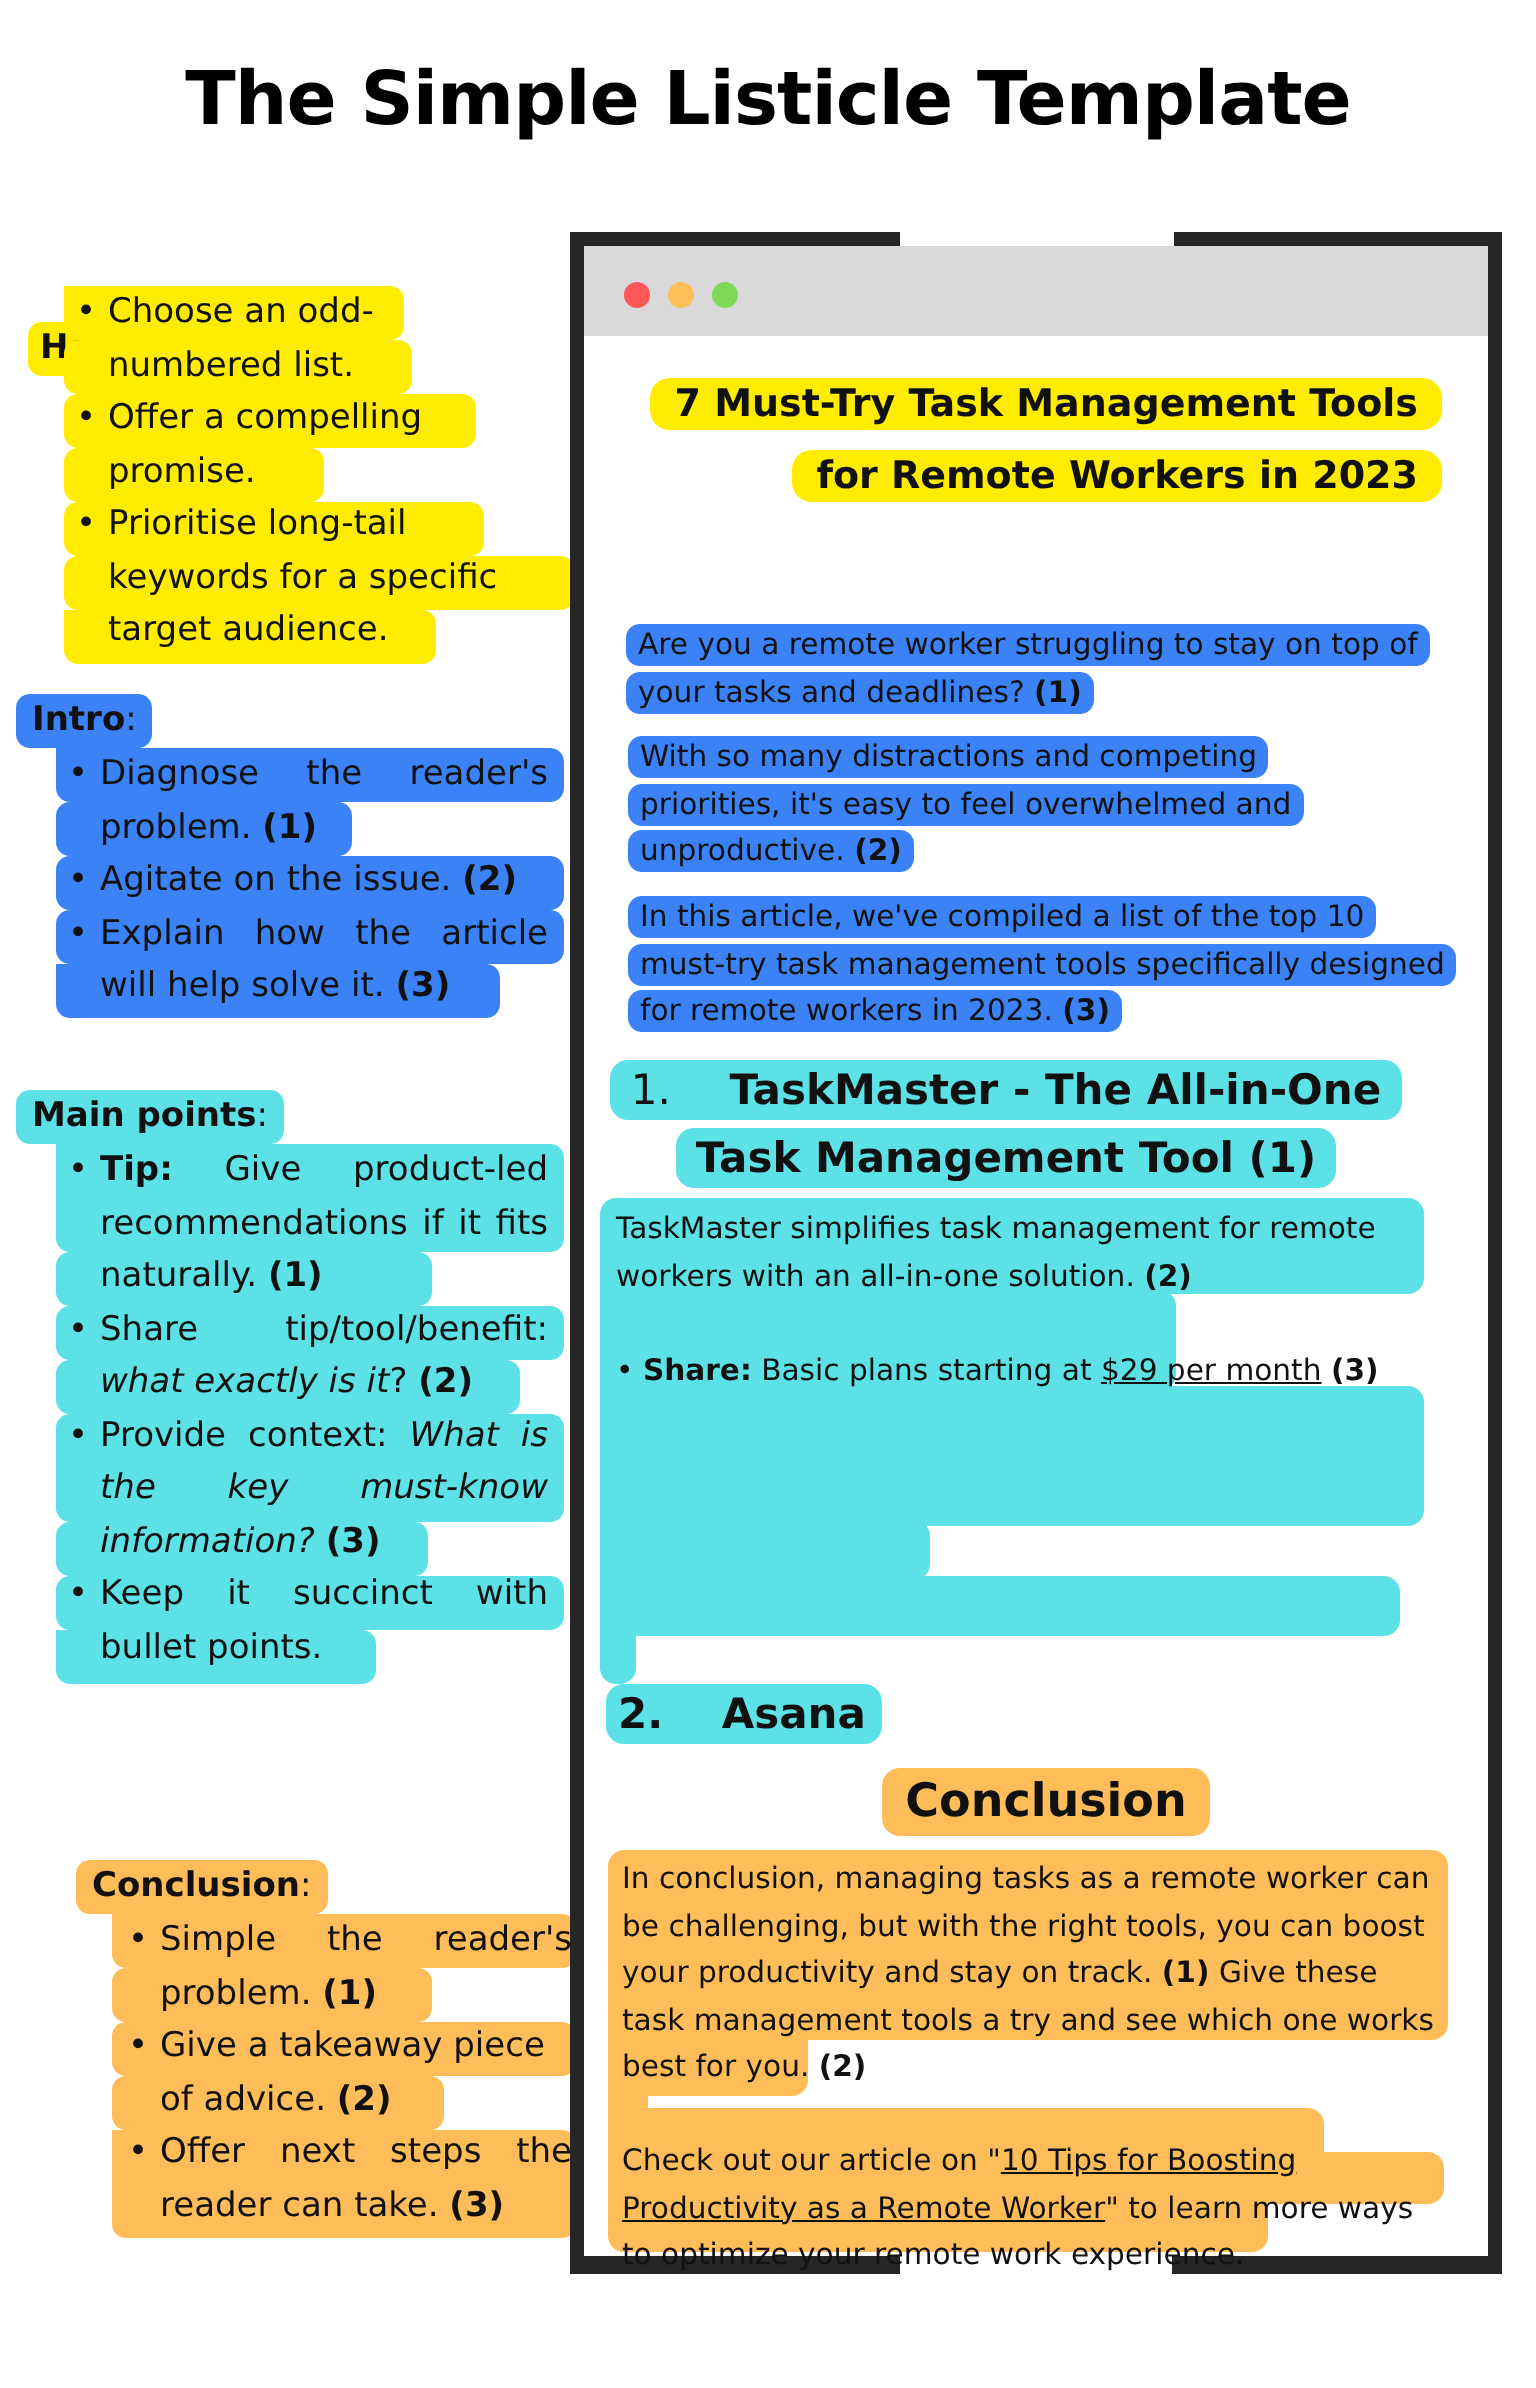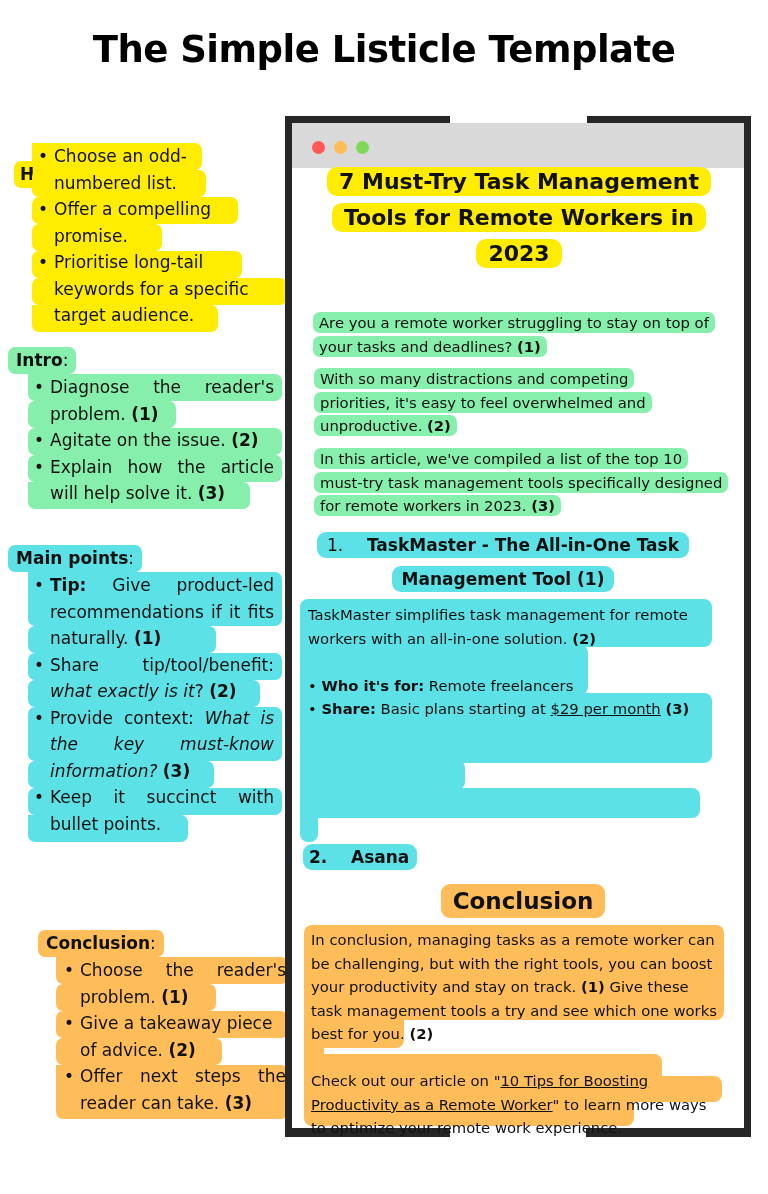--- a/index.html
+++ b/index.html
@@ -15,48 +15,48 @@
   .guide { position: absolute; font-size: 17px; line-height: 26.5px; }
   .guide-heading { display: inline-block; font-weight: bold; padding: 0 6px; border-radius: 7px; line-height: 27px; }
   .guide-heading .colon { font-weight: normal; }
   .guide ul { list-style: none; margin-top: 0; }
   .guide li { position: relative; padding-left: 30px; }
   .guide li .bullet { position: absolute; left: 14px; top: 0; width: 16px; }
   .guide .just { text-align: justify; text-align-last: left; }
   b.num { font-weight: bold; }
 
   .yellow { background: #ffec00; }
-  .green { background: #86efac; }
+  .green { background: #3b82f6; }
   .cyan { background: #5ce1e6; }
   .orange { background: #ffbd59; }
 
   
   .frame { position: absolute; left: 285px; top: 116px; width: 466px; height: 1021px; }
   .frame .bl { position: absolute; left: 0; top: 0; width: 7px; height: 100%; background: #262626; }
   .frame .br { position: absolute; right: 0; top: 0; width: 7px; height: 100%; background: #262626; }
   .frame .bt1 { position: absolute; left: 0; top: 0; width: 165px; height: 7px; background: #262626; }
   .frame .bt2 { position: absolute; left: 302px; top: 0; width: 164px; height: 7px; background: #262626; }
   .frame .bb1 { position: absolute; left: 0; bottom: 0; width: 165px; height: 9px; background: #262626; }
   .frame .bb2 { position: absolute; left: 301px; bottom: 0; width: 165px; height: 9px; background: #262626; }
   .titlebar { position: absolute; left: 7px; top: 7px; width: 452px; height: 45px; background: #d9d9d9; }
   .dot { position: absolute; top: 18px; width: 13px; height: 13px; border-radius: 50%; }
   .dot.red { left: 20px; background: #ff5757; }
   .dot.yel { left: 42px; background: #ffbd59; }
   .dot.grn { left: 64px; background: #7ed957; }
 
   .art-title {
-    position: absolute; left: 317px; top: 164px; width: 404px; text-align: center;
-    font-weight: bold; font-size: 22px; line-height: 36px;
+    position: absolute; left: 317px; top: 184px; width: 404px; text-align: right;
+    font-weight: bold; font-size: 19px; line-height: 36px;
   }
   .art-title .hl { padding: 2px 12px; border-radius: 10px; -webkit-box-decoration-break: clone; box-decoration-break: clone; }
 
   .para { position: absolute; font-size: 14.8px; line-height: 23.5px; }
   .para .hl { padding: 2px 6px; border-radius: 7px; -webkit-box-decoration-break: clone; box-decoration-break: clone; }
 
-  .h2 { position: absolute; font-weight: bold; font-size: 17px; line-height: 34px; }
+  .h2 { position: absolute; font-weight: bold; font-size: 21px; line-height: 34px; }
   .h2 .hl { padding: 3px 10px; border-radius: 9px; -webkit-box-decoration-break: clone; box-decoration-break: clone; }
   .h2 .n { font-weight: normal; }
 
   .u { text-decoration: underline; }
   .bl-item b { font-weight: bold; }
 </style>
 </head>
 <body>
 
 <div class="page-title">The Simple Listicle Template</div>
@@ -110,21 +110,21 @@
 </div>
 
 <div class="guide" style="left:22px; top:930px; width:252px;margin-left:16px;">
   <div class="guide-heading orange" style="padding:0 8px;"><span>Conclusion</span><span class="colon">:</span></div>
   <div class="orange" style="position:absolute; left:18px; top:27px; width:232px; height:27px; border-radius:0 7px 7px 7px;"></div>
   <div class="orange" style="position:absolute; left:18px; top:54px; width:160px; height:27px; border-radius:7px;"></div>
   <div class="orange" style="position:absolute; left:18px; top:81px; width:232px; height:27px; border-radius:7px;"></div>
   <div class="orange" style="position:absolute; left:18px; top:108px; width:166px; height:27px; border-radius:7px;"></div>
   <div class="orange" style="position:absolute; left:18px; top:135px; width:232px; height:54px; border-radius:0 7px 7px 7px;"></div>
   <ul style="position:absolute; left:12px; top:27px; width:236px;">
-    <li class="just"><span class="bullet">•</span><span>Choose the reader's problem.</span> <b class="num">(1)</b></li>
+    <li class="just"><span class="bullet">•</span><span>Simple the reader's problem.</span> <b class="num">(1)</b></li>
     <li><span class="bullet">•</span><span>Give a takeaway piece of advice.</span> <b class="num">(2)</b></li>
     <li class="just"><span class="bullet">•</span><span>Offer next steps the reader can take.</span> <b class="num">(3)</b></li>
   </ul>
 </div>
 
 <div class="frame">
   <div class="bl"></div>
   <div class="br"></div>
   <div class="bt1"></div>
   <div class="bt2"></div>
@@ -158,21 +158,20 @@
 <div class="cyan" style="position:absolute; left:300px; top:599px; width:412px; height:48px; border-radius:8px 8px 8px 0;"></div>
 <div class="cyan" style="position:absolute; left:300px; top:645px; width:288px; height:50px; border-radius:0 8px 8px 0;"></div>
 <div class="cyan" style="position:absolute; left:300px; top:693px; width:412px; height:70px; border-radius:0 8px 8px 0;"></div>
 <div class="cyan" style="position:absolute; left:300px; top:760px; width:165px; height:30px; border-radius:0 8px 8px 0;"></div>
 <div class="cyan" style="position:absolute; left:300px; top:788px; width:400px; height:30px; border-radius:0 8px 8px 0;"></div>
 <div class="cyan" style="position:absolute; left:300px; top:816px; width:18px; height:26px; border-radius:0 0 8px 8px;"></div>
 
 <div class="para" style="left:308px; top:603px; width:404px;">
   <div><span>TaskMaster simplifies task management for remote workers with an all-in-one solution.</span> <b>(2)</b></div>
   <div style="height:23.5px;"></div>
-  <div class="bl-item">• <b>Who it's for:</b> <span>Remote freelancers</span></div>
   <div class="bl-item">• <b>Share:</b> <span>Basic plans starting at</span> <a class="u" style="color:#111;">$29 per month</a> <b>(3)</b></div>
 </div>
 
 <div class="h2" style="left:303px; top:840px;">
   <span class="hl cyan" style="padding:3px 8px 3px 6px;"><span>2.</span>&nbsp;&nbsp;&nbsp;&nbsp;<span>Asana</span></span>
 </div>
 
 <div class="h2" style="left:300px; top:884px; width:446px; text-align:center; font-size:23px;">
   <span class="hl orange" style="padding:4px 12px;">Conclusion</span>
 </div>

